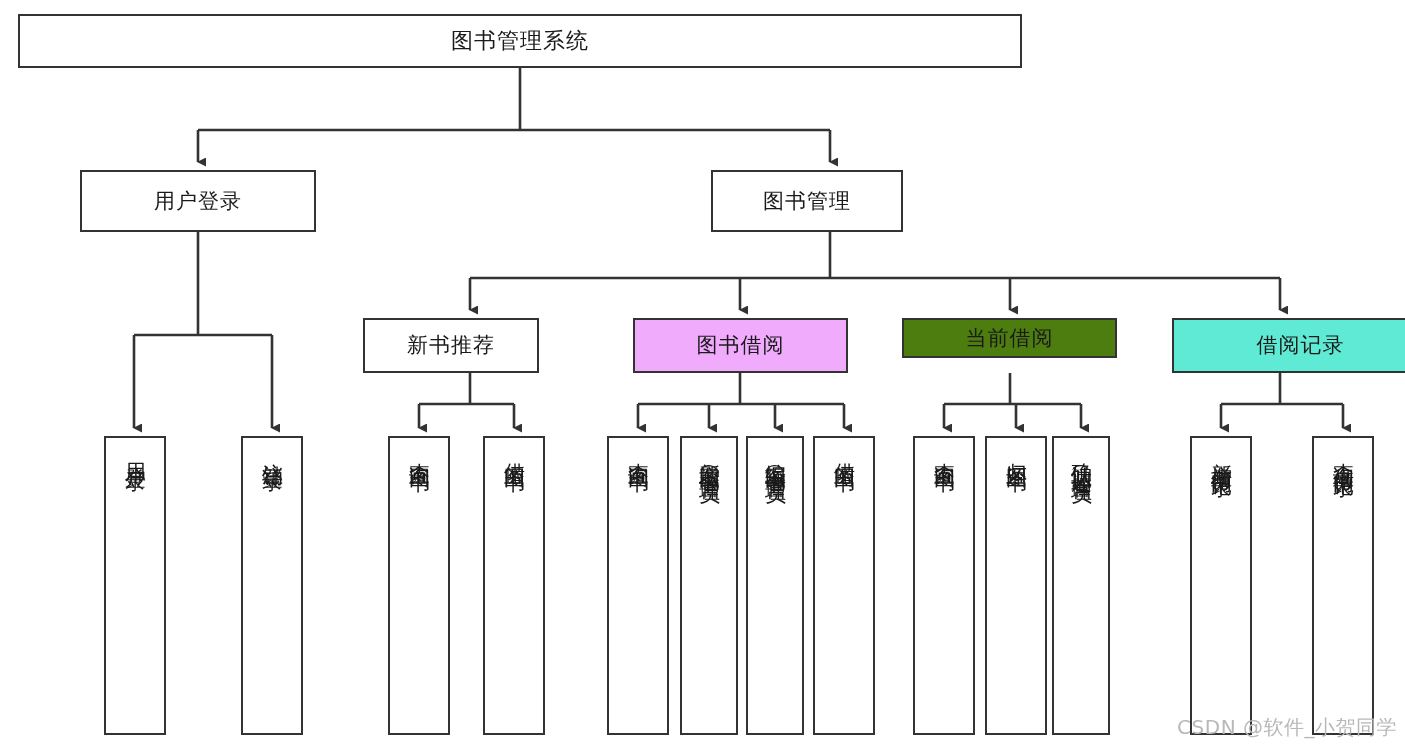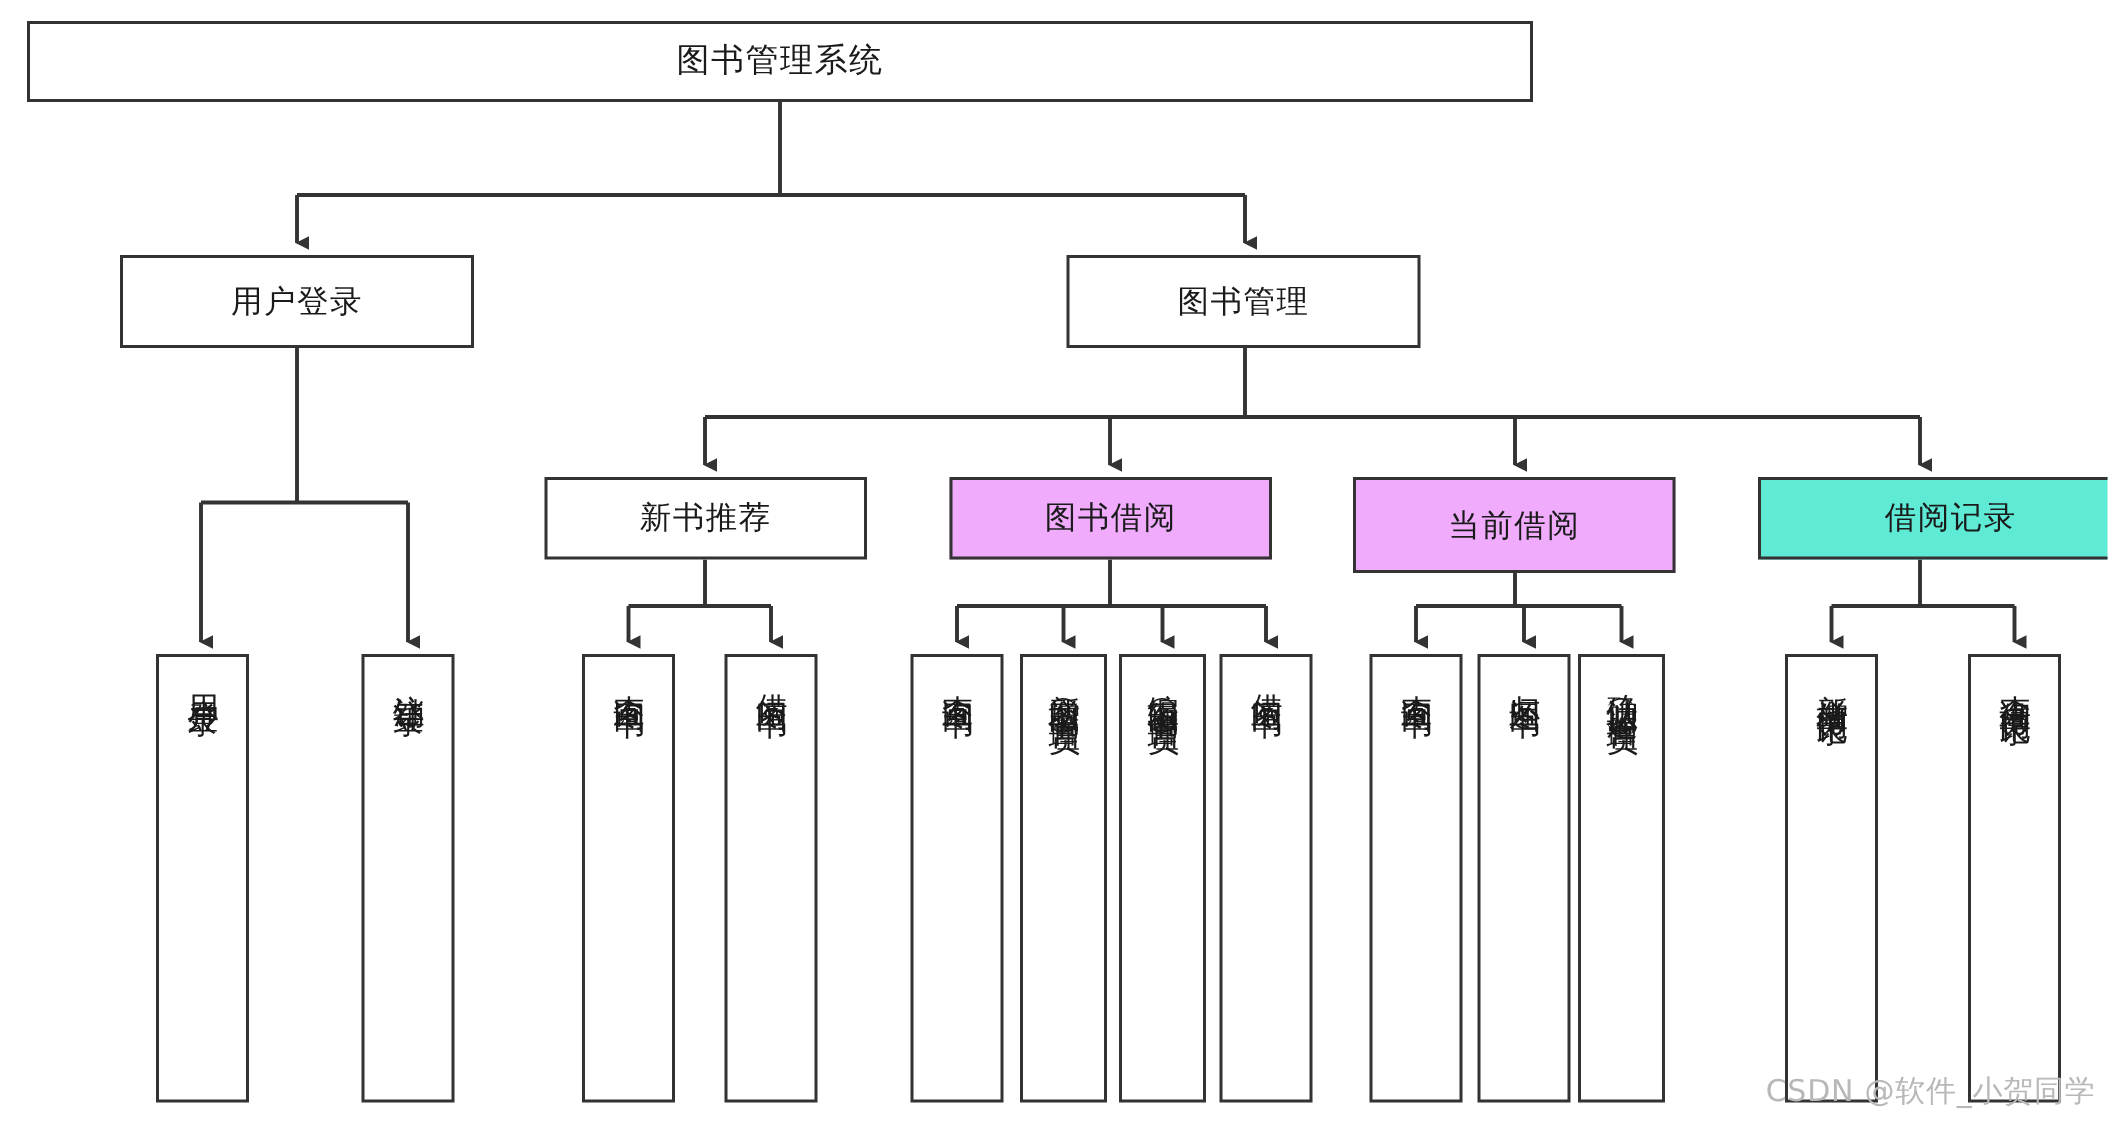--- a/index.html
+++ b/index.html
@@ -140,31 +140,31 @@
     </g>
   </svg>
 
   <div class="node horizontal root" style="left: 18px; top: 14px; width: 1004px; height: 54px; border-color: rgb(51, 51, 51); background: rgb(255, 255, 255); color: rgb(26, 26, 26);">
     <span class="label">图书管理系统</span>
   </div>
 
   <div class="node horizontal" style="left: 80px; top: 170px; width: 236px; height: 62px; border-color: rgb(51, 51, 51); background: rgb(255, 255, 255); color: rgb(26, 26, 26);">
     <span class="label">用户登录</span>
   </div>
-  <div class="node horizontal" style="left: 711px; top: 170px; width: 236px; height: 62px; border-color: rgb(51, 51, 51); background: rgb(255, 255, 255); color: rgb(26, 26, 26);">
+  <div class="node horizontal" style="left: 711px; top: 170px; width: 192px; height: 62px; border-color: rgb(51, 51, 51); background: rgb(255, 255, 255); color: rgb(26, 26, 26);">
     <span class="label">图书管理</span>
   </div>
 
-  <div class="node horizontal" style="left: 363px; top: 318px; width: 215px; height: 55px; border-color: rgb(51, 51, 51); background: rgb(255, 255, 255); color: rgb(26, 26, 26);">
+  <div class="node horizontal" style="left: 363px; top: 318px; width: 176px; height: 55px; border-color: rgb(51, 51, 51); background: rgb(255, 255, 255); color: rgb(26, 26, 26);">
     <span class="label">新书推荐</span>
   </div>
   <div class="node horizontal" style="left: 633px; top: 318px; width: 215px; height: 55px; border-color: rgb(51, 51, 51); background: #f0abfc; color: rgb(26, 26, 26);">
     <span class="label">图书借阅</span>
   </div>
-  <div class="node horizontal" style="left: 902px; top: 318px; width: 215px; height: 64px; border-color: rgb(51, 51, 51); background: #f0abfc; color: rgb(26, 26, 26);">
+  <div class="node horizontal" style="left: 902px; top: 318px; width: 215px; height: 40px; border-color: rgb(51, 51, 51); background: #4d7c0f; color: rgb(26, 26, 26);">
     <span class="label">当前借阅</span>
   </div>
   <div class="node horizontal" style="left: 1172px; top: 318px; width: 257px; height: 55px; border-color: rgb(51, 51, 51); background: #5eead4; color: rgb(26, 26, 26);">
     <span class="label">借阅记录</span>
   </div>
 
   <div class="node vertical" style="left: 104px; top: 436px; width: 62px; height: 299px; border-color: rgb(51, 51, 51); background: rgb(255, 255, 255); color: rgb(26, 26, 26);">
     <span class="label">用户登录</span>
   </div>
   <div class="node vertical" style="left: 241px; top: 436px; width: 62px; height: 299px; border-color: rgb(51, 51, 51); background: rgb(255, 255, 255); color: rgb(26, 26, 26);">

